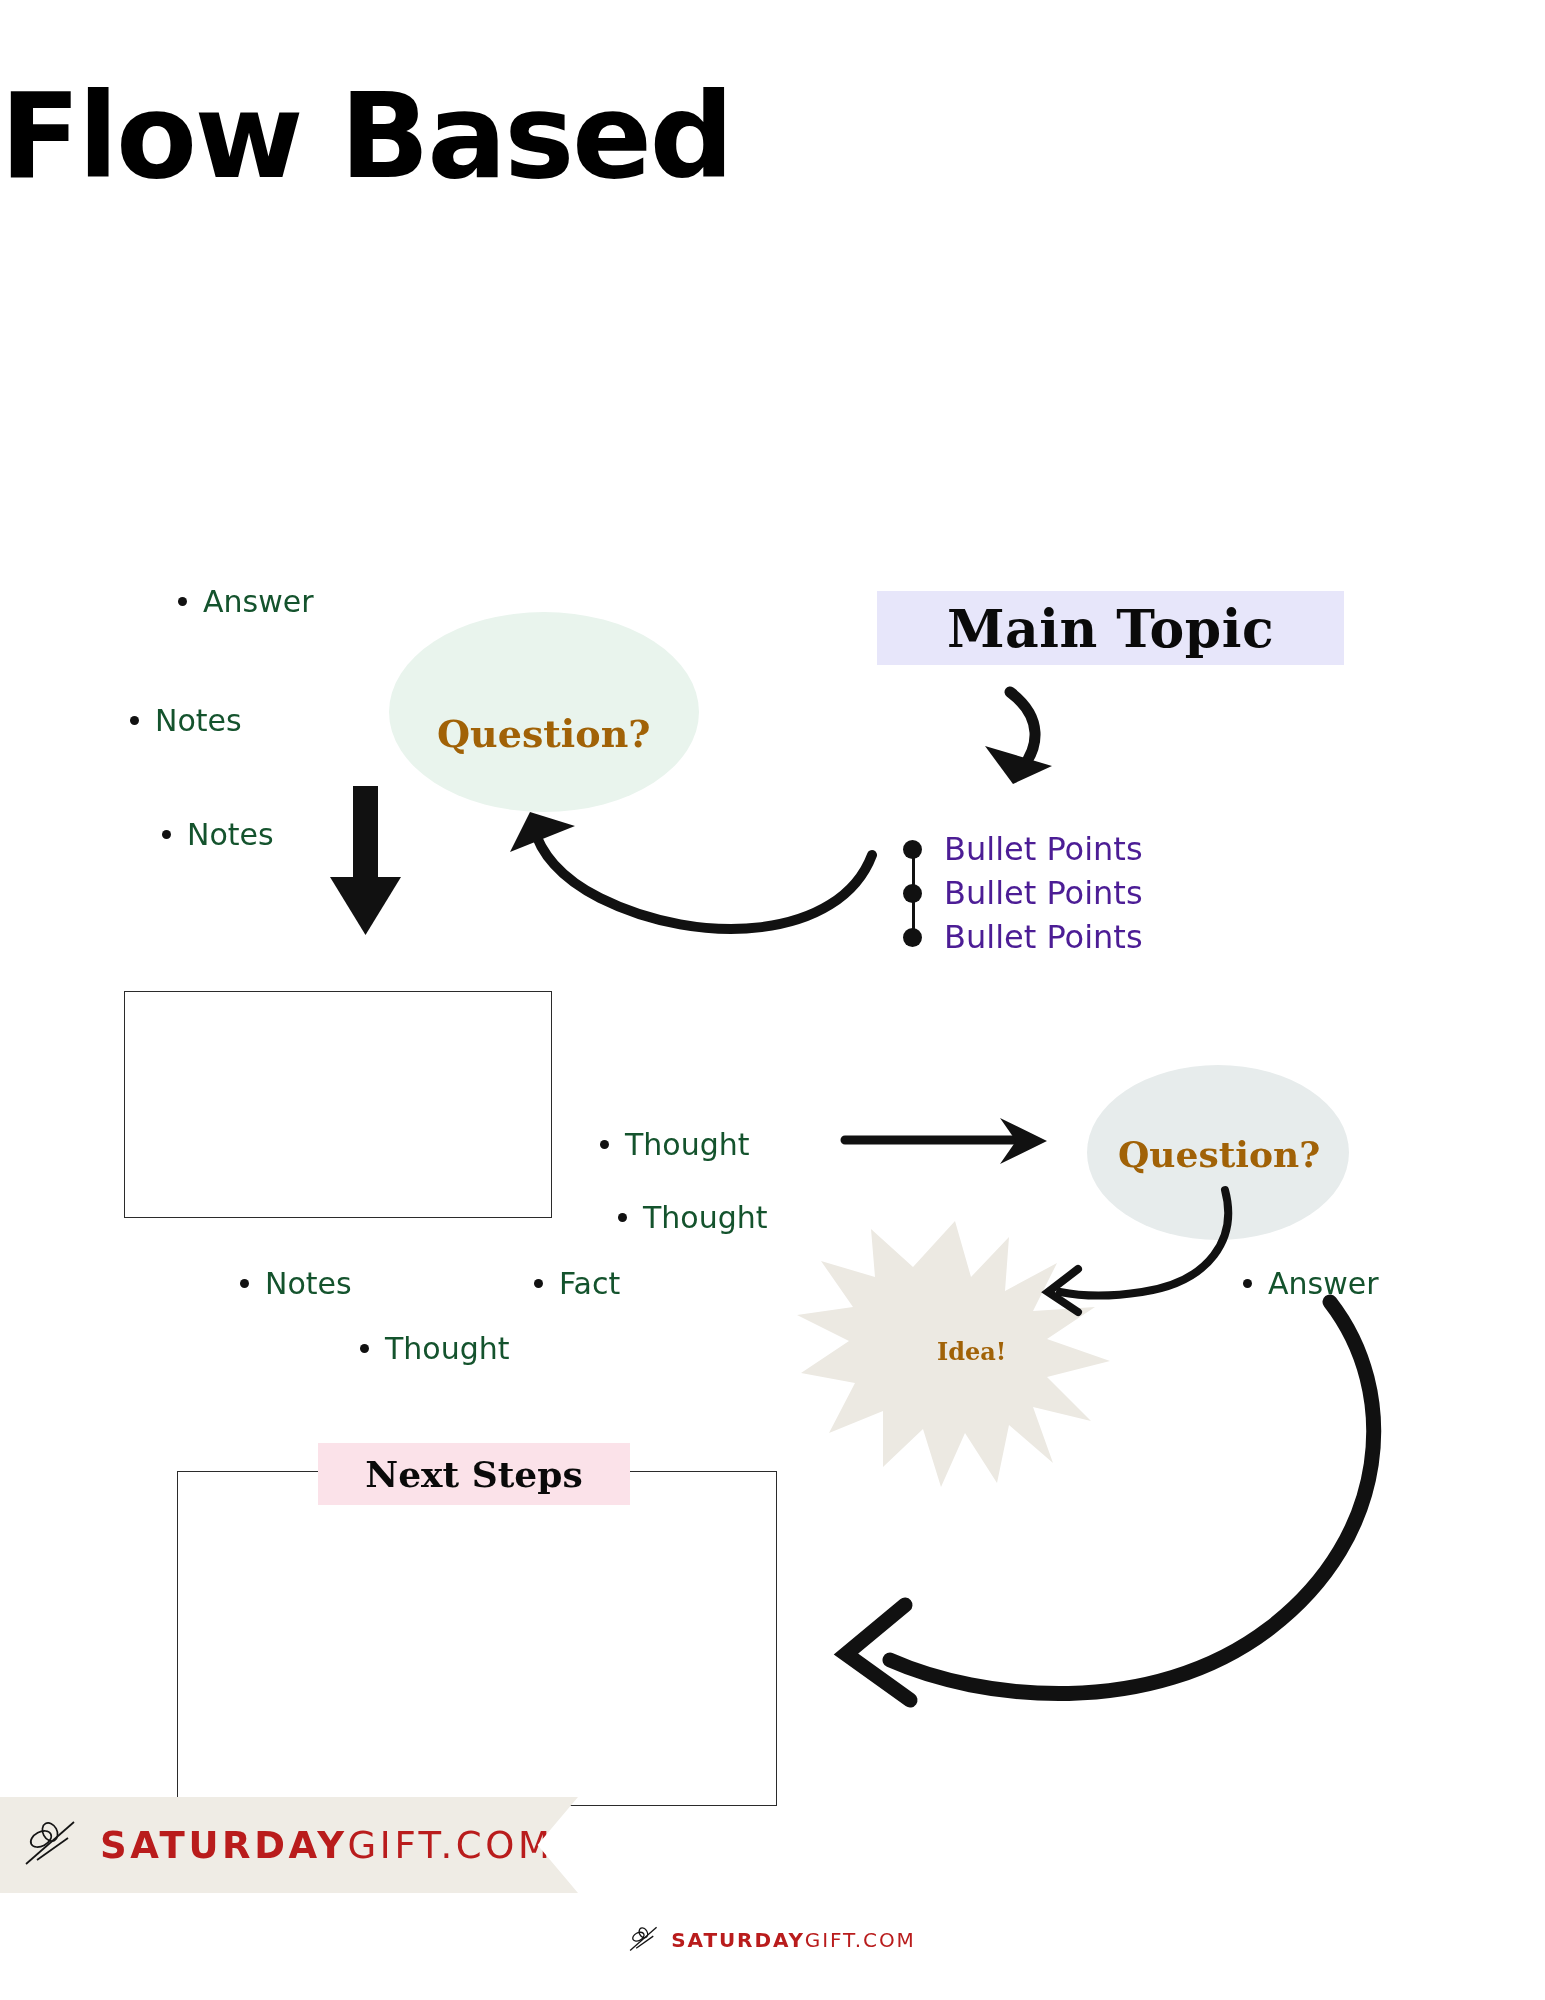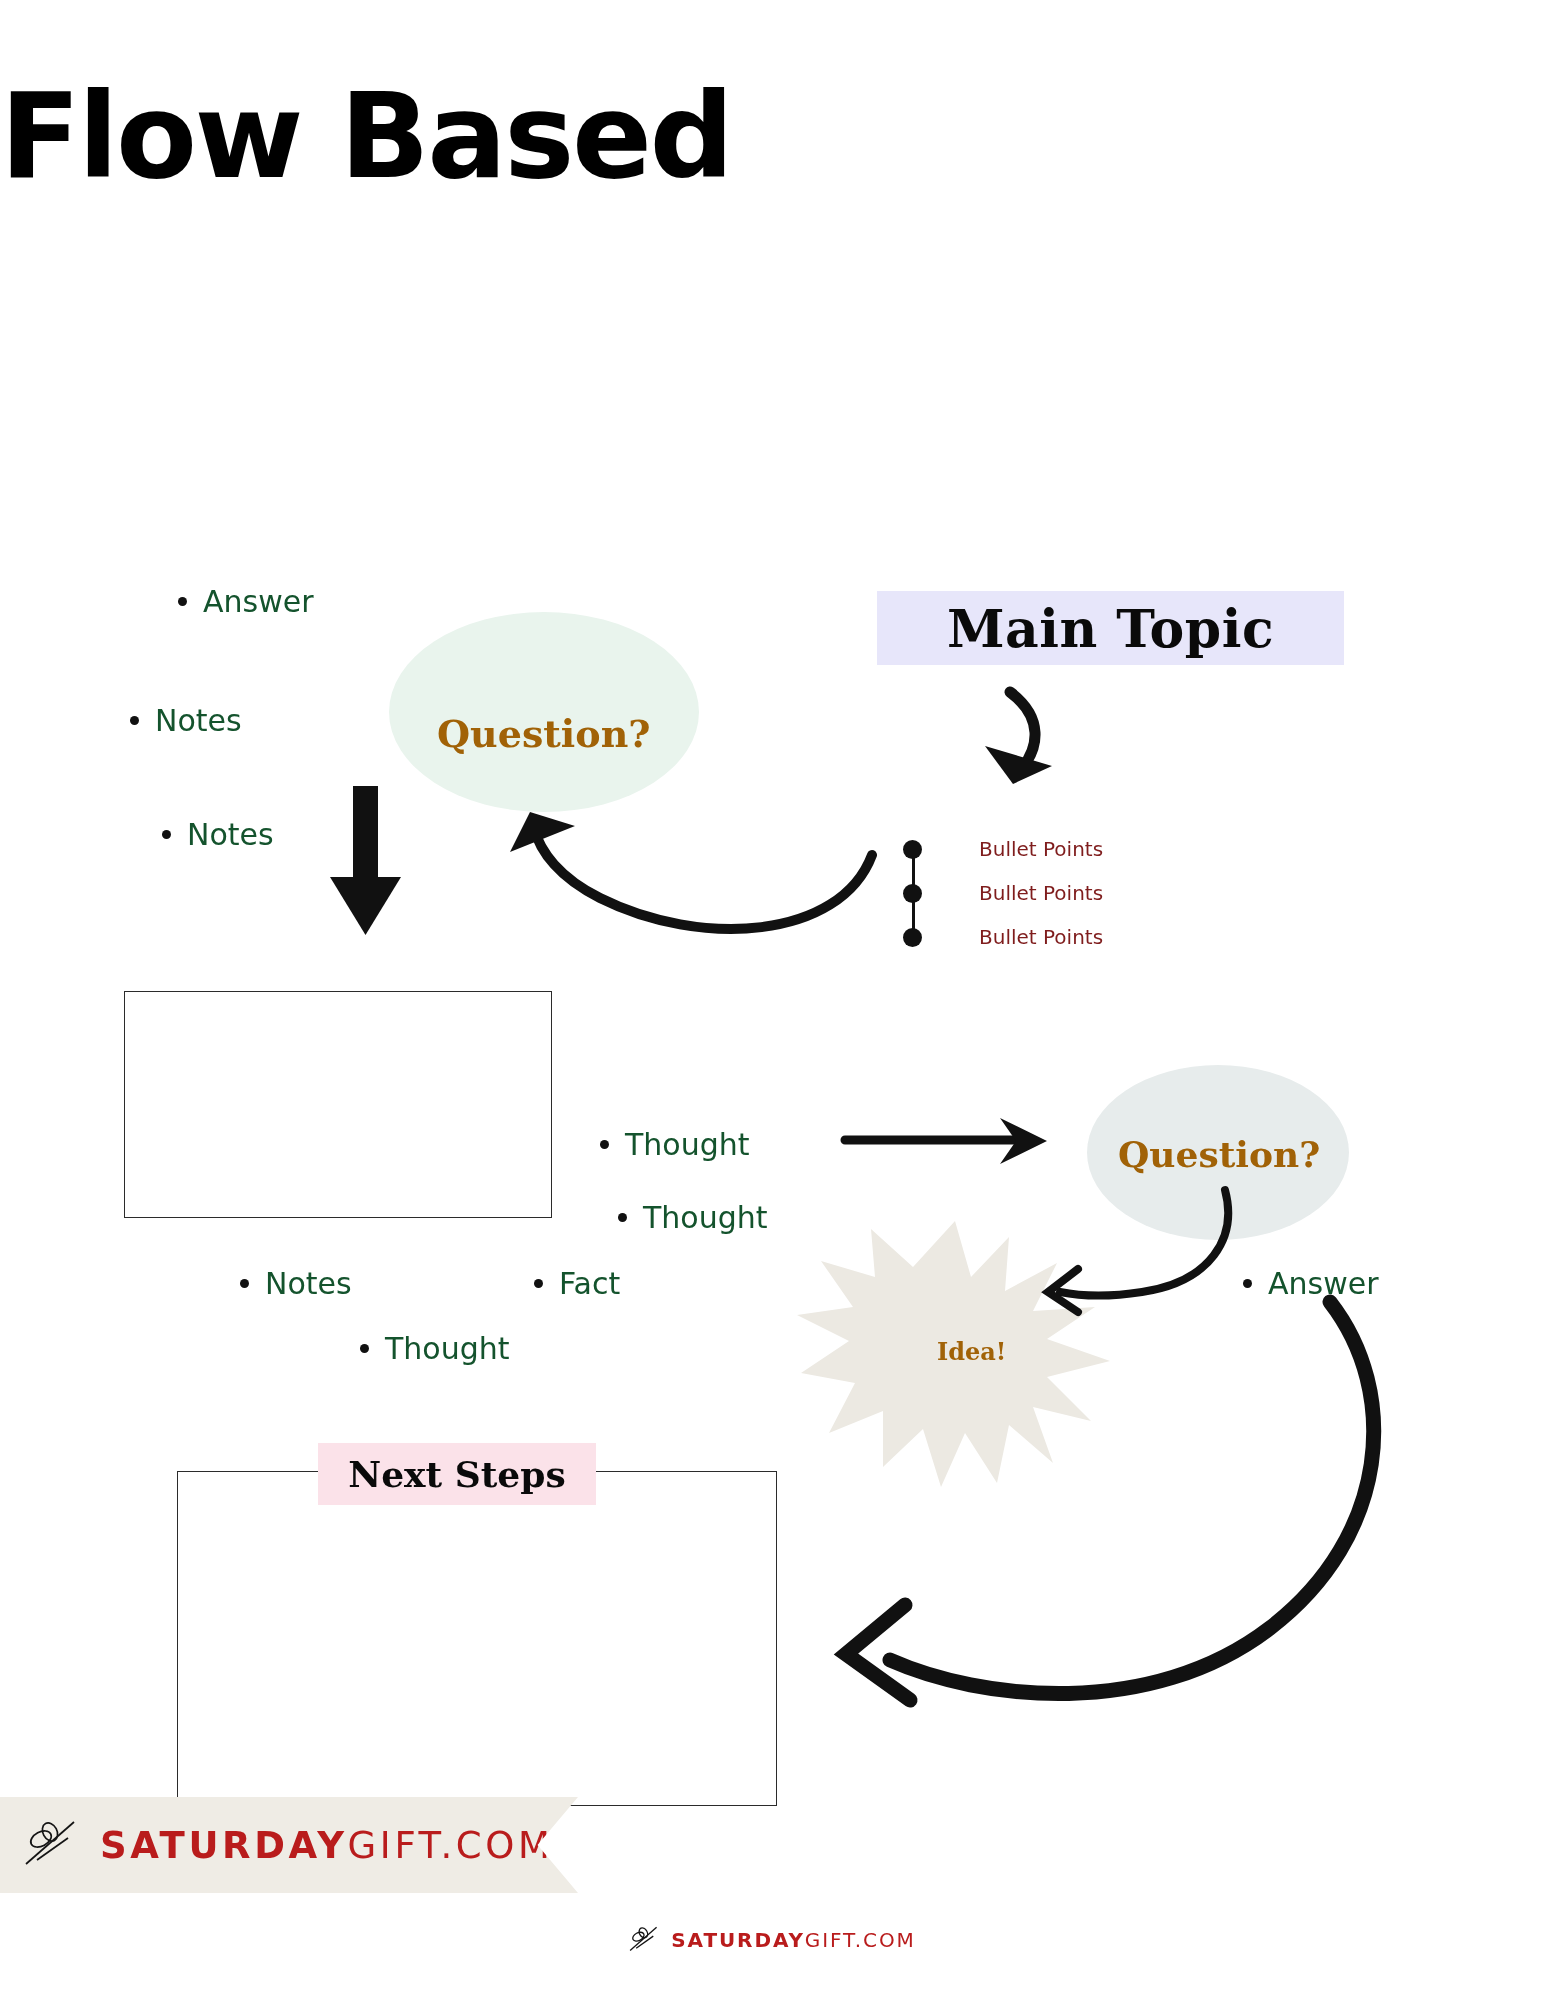--- a/index.html
+++ b/index.html
@@ -92,21 +92,21 @@
     top: 963px;
     width: 298px;
     height: 62px;
     background: #fdf3da;
     font-size: 36px;
   }
 
   #nextsteps-chip {
     left: 318px;
     top: 1443px;
-    width: 278px;
+    width: 312px;
     height: 62px;
     background: #fbe2e9;
     font-size: 36px;
   }
 
   
   .outline-box {
     position: absolute;
     border: 1.5px solid #2b2b2b;
     background: transparent;
@@ -156,24 +156,23 @@
     height: 44px;
     gap: 22px;
   }
   .tl-dot {
     width: 19px; height: 19px; border-radius: 50%;
     background: #111111; flex: 0 0 auto;
     position: relative; z-index: 2;
   }
   .tl-text {
     font-family: "DejaVu Sans", sans-serif;
-    font-size: 20px;
-    color: #7f1d1d;
+    font-size: 32px;
+    color: #4c1d95;
     white-space: nowrap;
-    margin-left: 35px;
   }
   #timeline-list::before {
     content: "";
     position: absolute;
     left: 9px; top: 16px; bottom: 16px;
     width: 2.5px;
     background: #111111;
     z-index: 1;
   }
 

